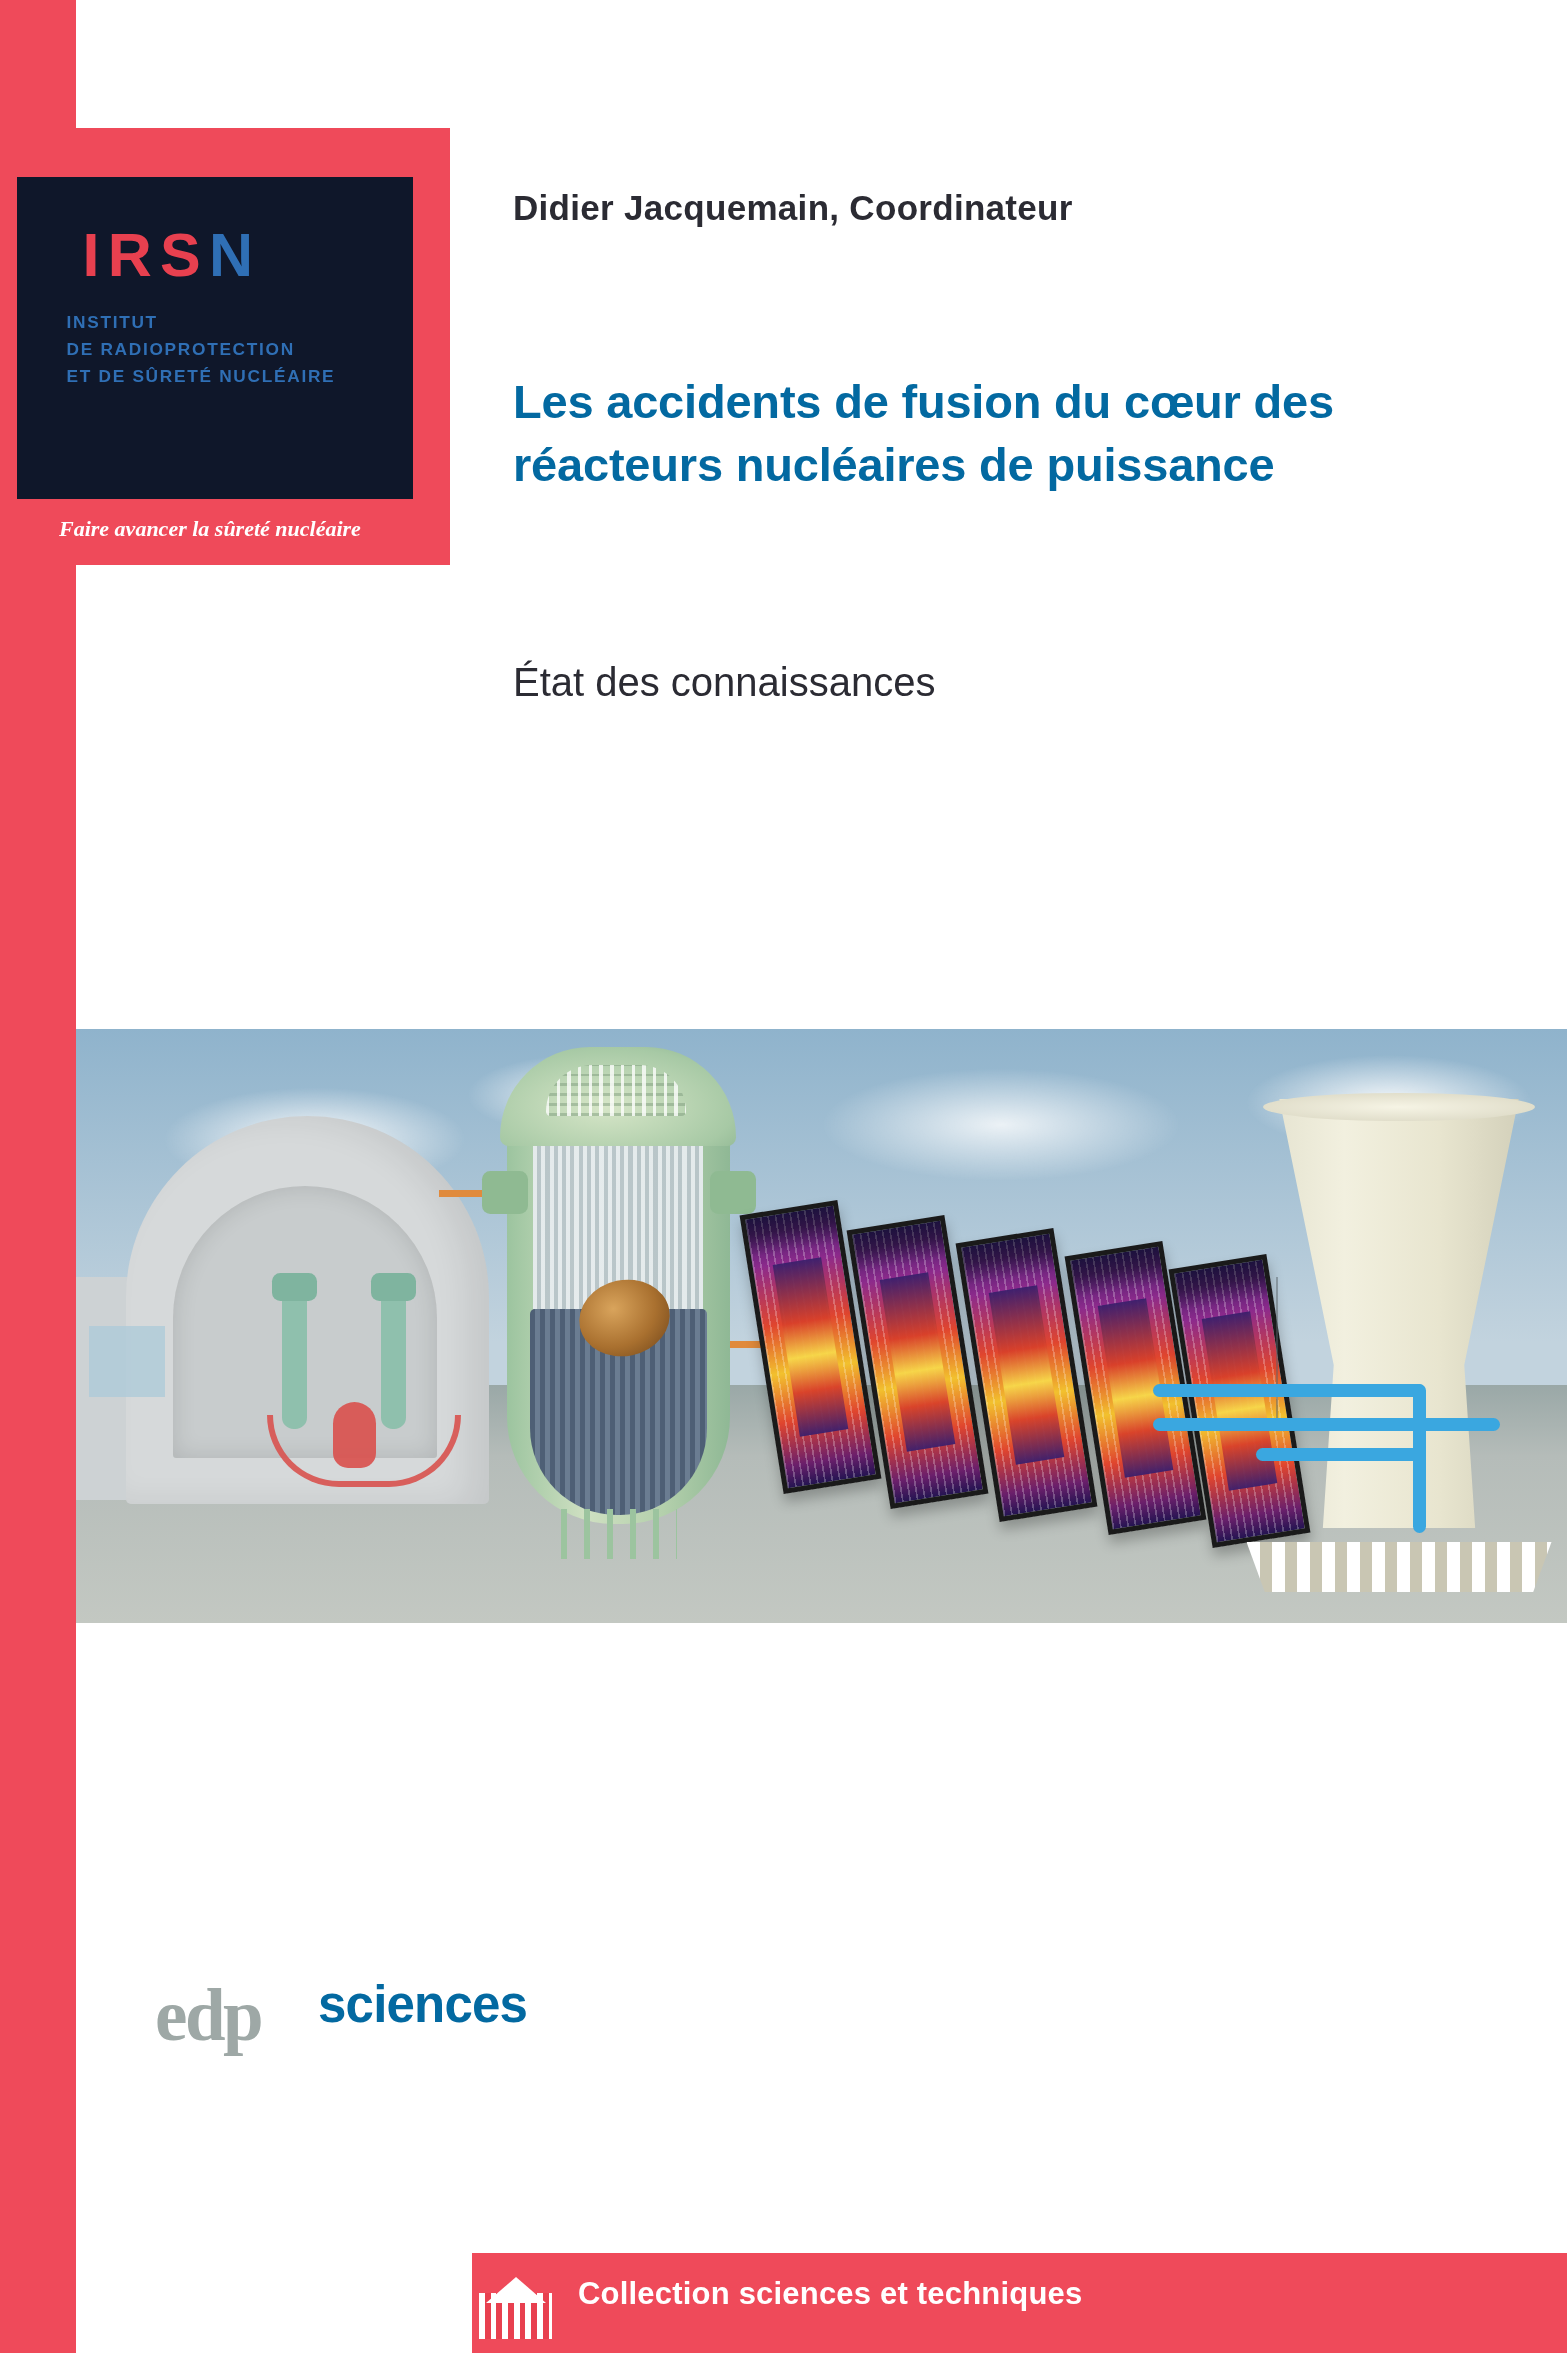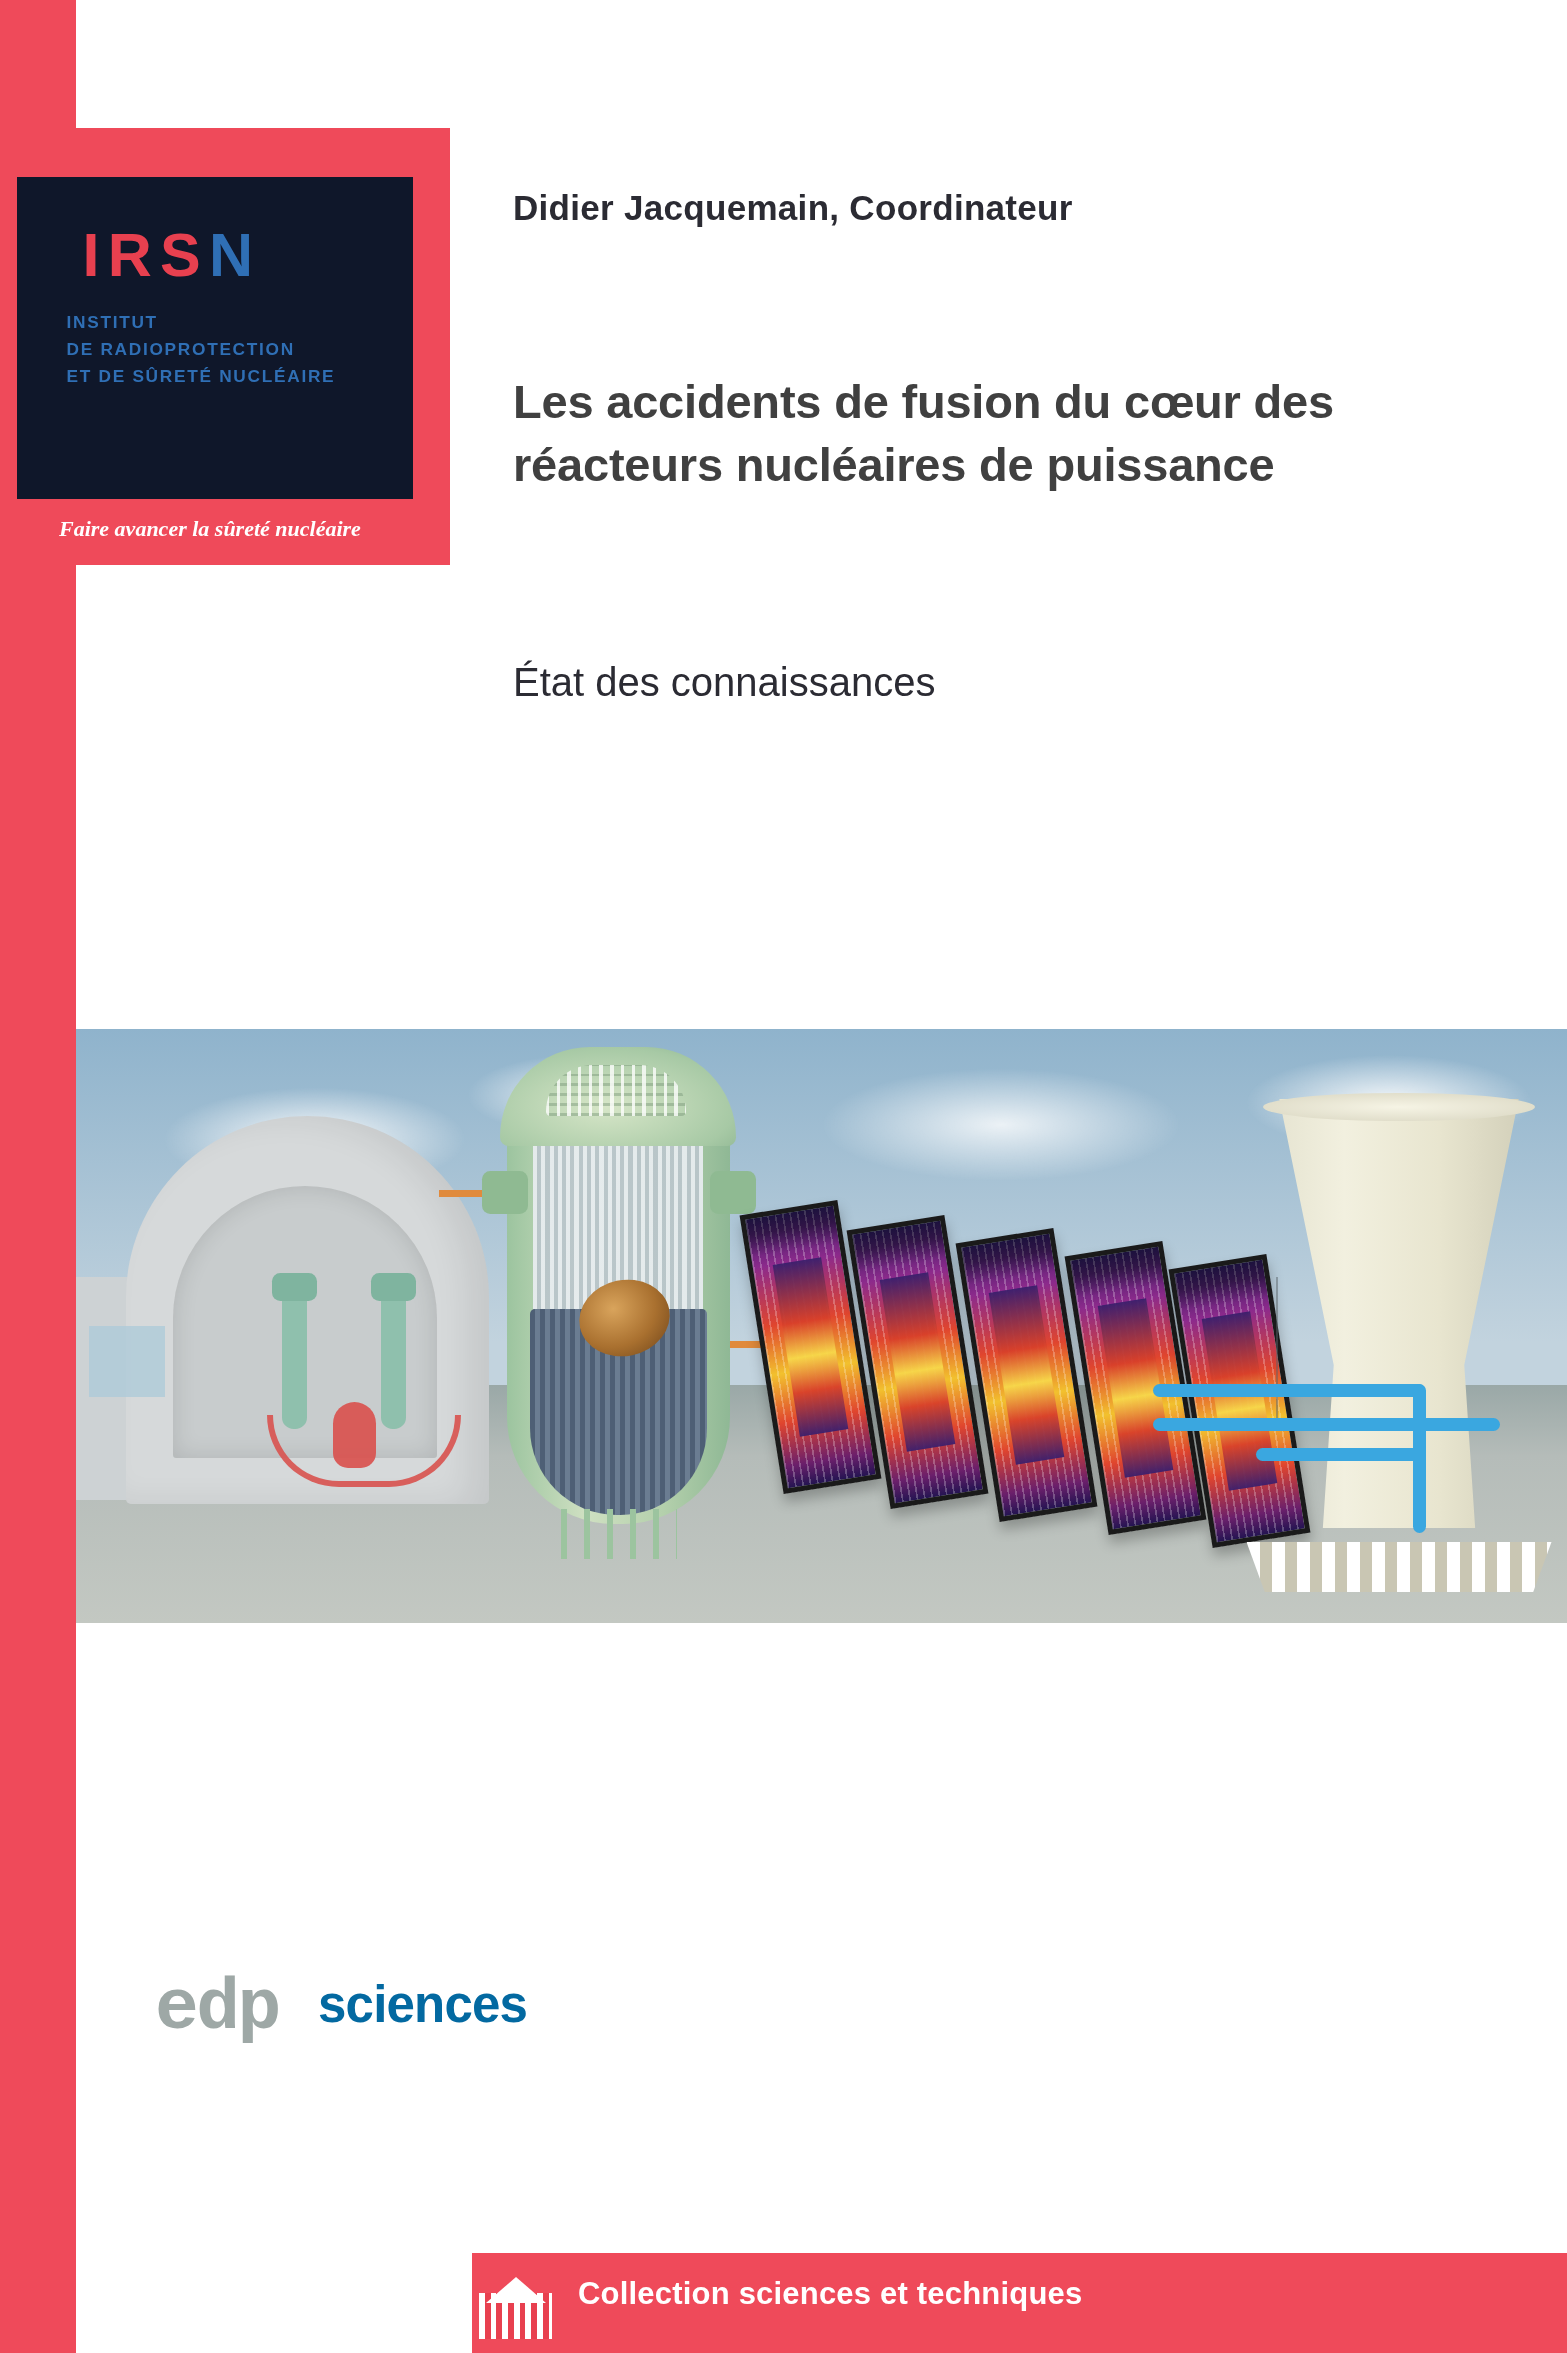--- a/index.html
+++ b/index.html
@@ -91,21 +91,21 @@
     color: #2b2b33;
     letter-spacing: 0.3px;
   }
   .title {
     position: absolute;
     left: 513px;
     top: 371px;
     width: 974px;
     font-size: 47px;
     font-weight: bold;
-    color: #404040;
+    color: #0369a1;
     line-height: 1.33;
     letter-spacing: -0.2px;
   }
   .subtitle {
     position: absolute;
     left: 513px;
     top: 660px;
     font-size: 40px;
     color: #2b2b33;
     font-weight: normal;
@@ -355,26 +355,26 @@
   
   .edp {
     position: absolute;
     left: 155px;
     top: 1962px;
     width: 388px;
     height: 91px;
   }
   .edp-edp {
     position: absolute;
-    left: 0; top: 5px;
+    left: 0; top: 12px;
     font-size: 73px;
     font-weight: bold;
     color: #9ea8a6;
     letter-spacing: -2.5px;
-    font-family: Liberation Mono, monospace;
+    font-family: Liberation Serif, serif;
   }
   .edp-sciences {
     position: absolute;
     left: 163px; top: 13.2px;
     font-size: 51px;
     font-weight: bold;
     color: #0369a1;
     letter-spacing: -0.8px;
   }
   .bottom-red {

